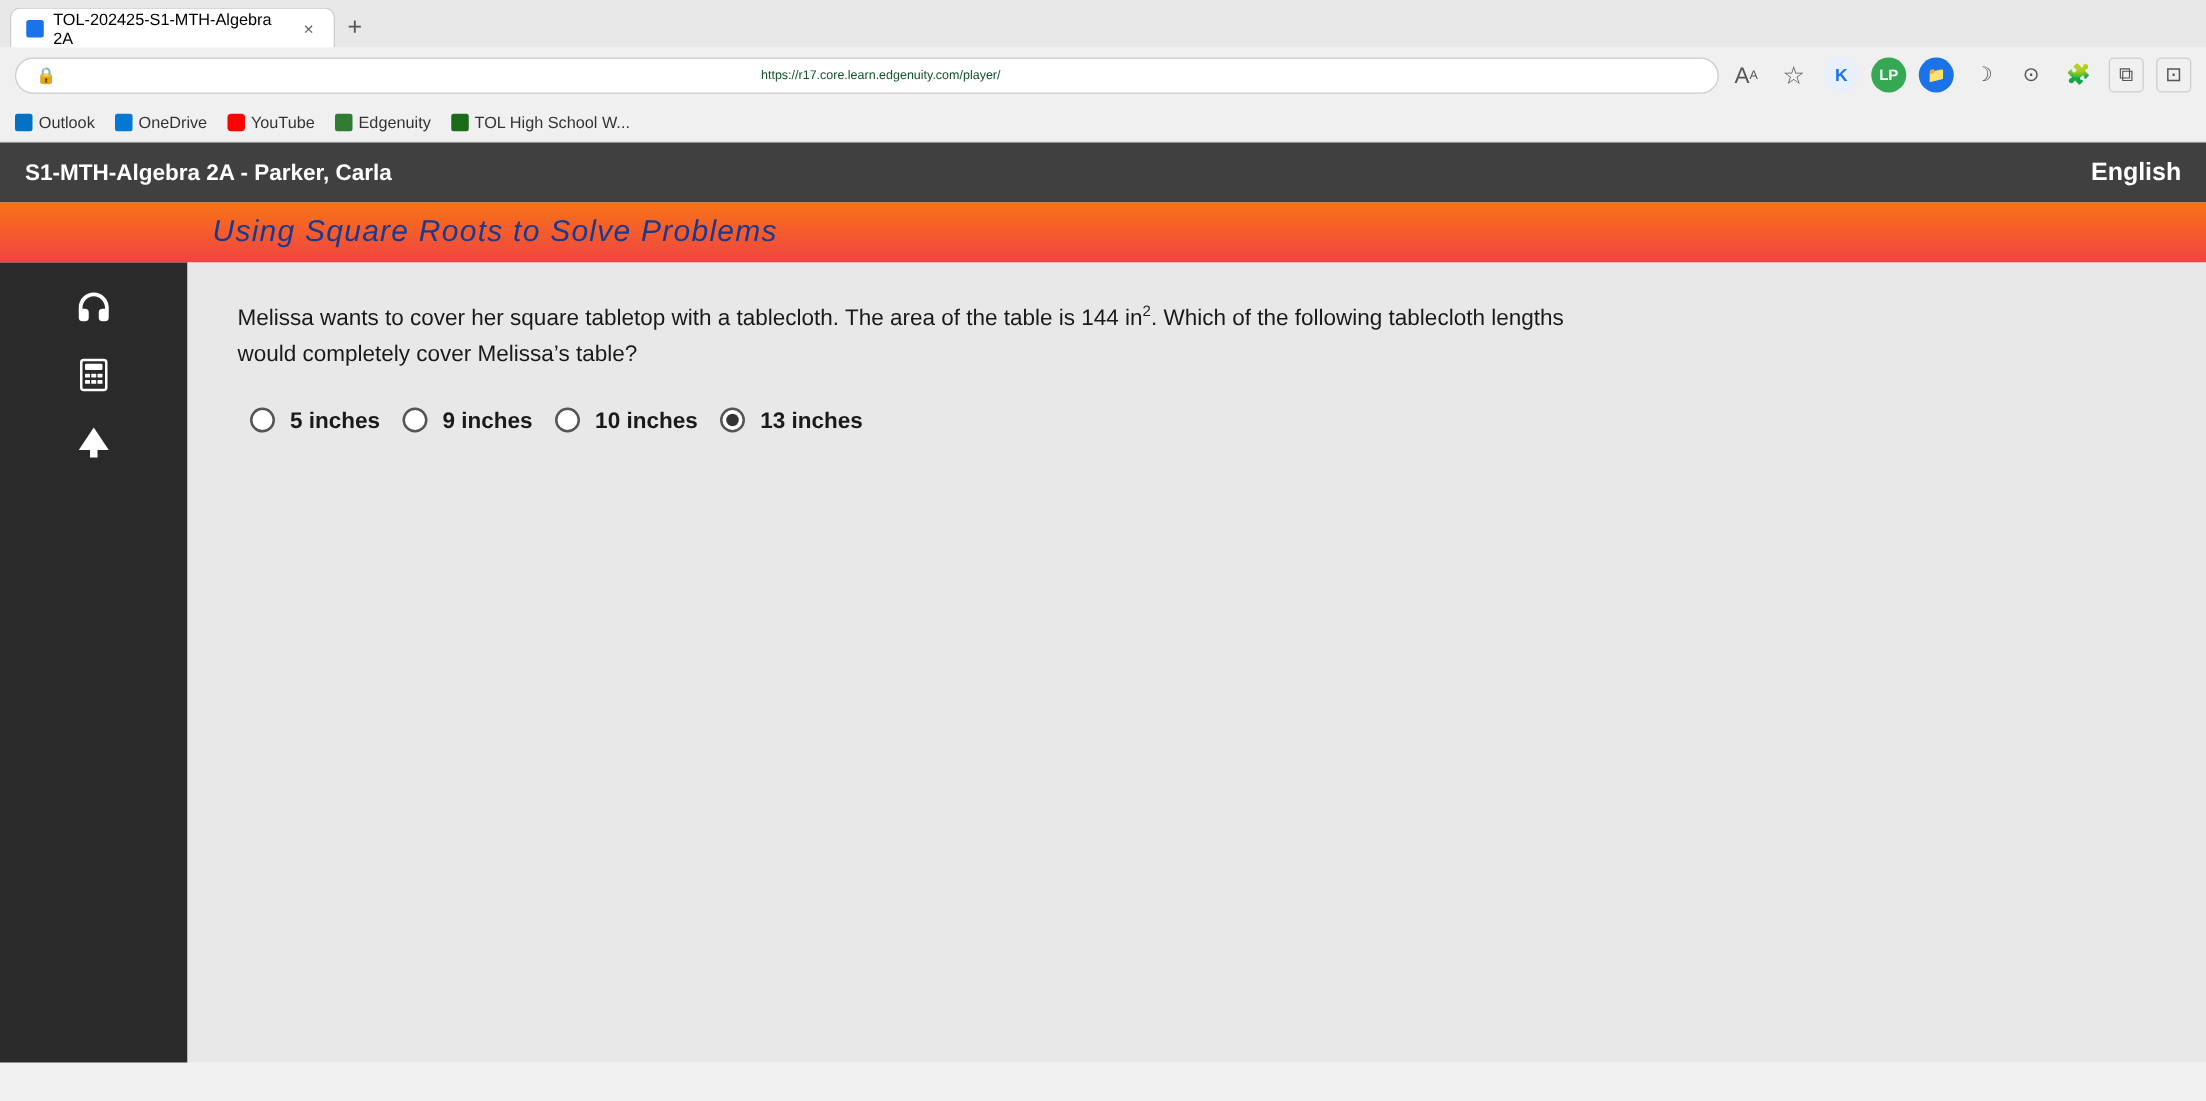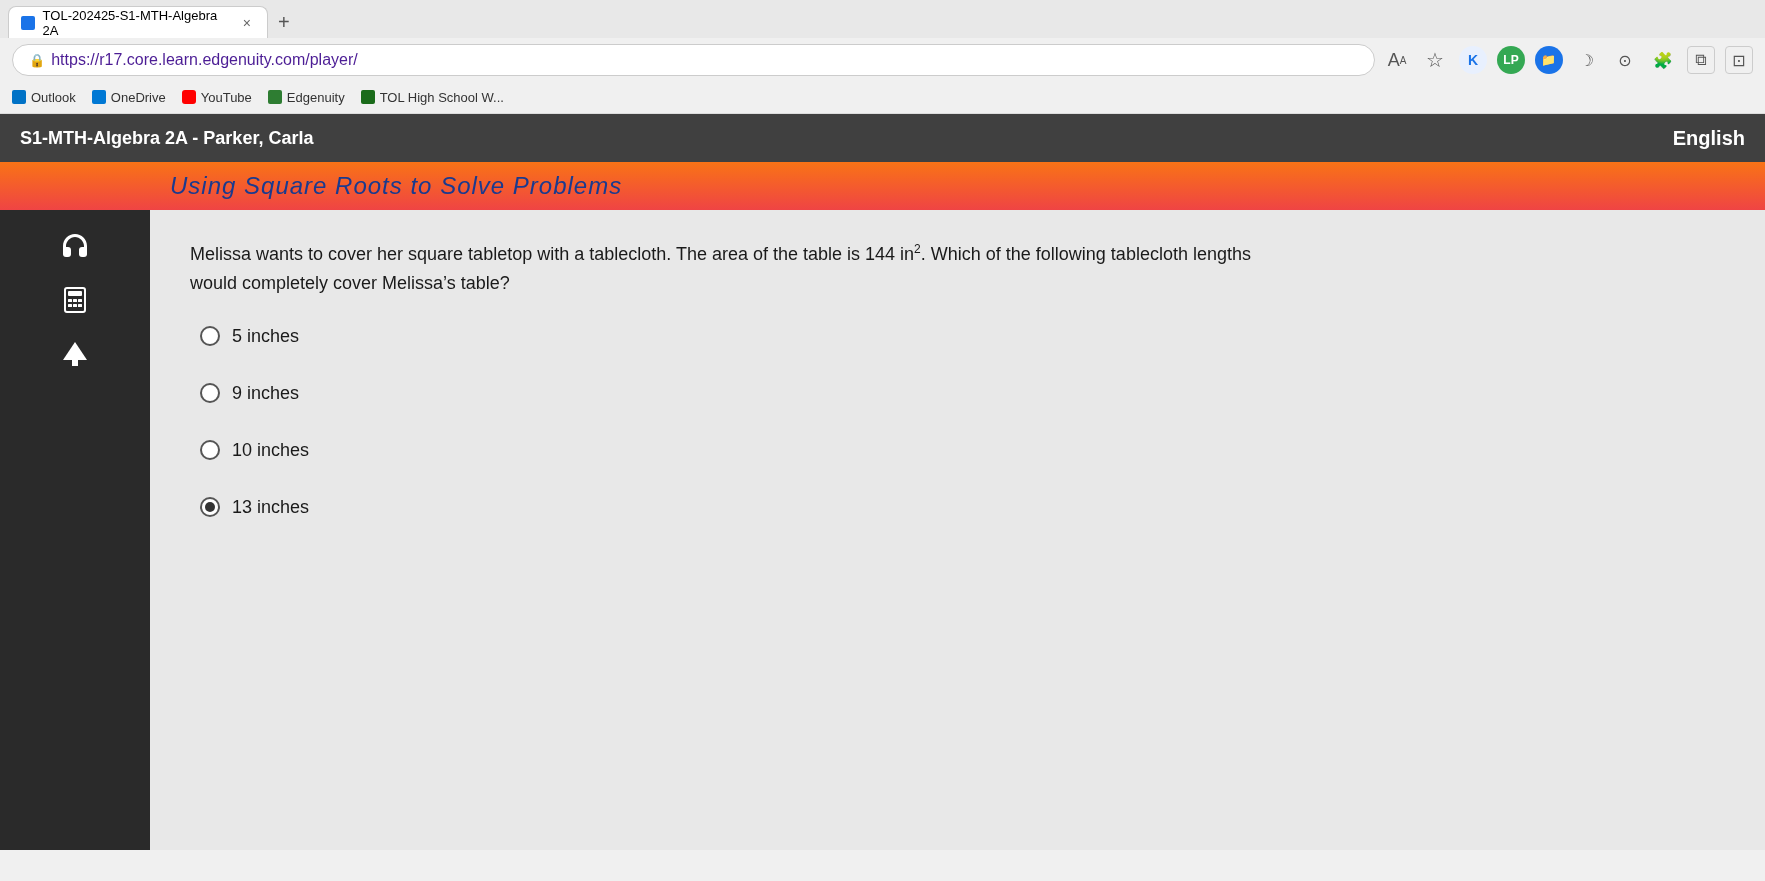--- a/index.html
+++ b/index.html
@@ -25,33 +25,33 @@
     .address-bar-row {
       display: flex; align-items: center; padding: 4px 12px;
       background: #f0f0f0; gap: 8px; height: 44px;
     }
     .address-bar {
       flex: 1; background: #fff; border: 1px solid #ccc; border-radius: 20px;
       padding: 6px 16px; font-size: 14px; color: #333;
       display: flex; align-items: center; gap: 6px;
     }
     .address-lock { color: #555; font-size: 13px; }
-    .address-text { flex: 1; font-size: 16px; color: #4c1d95; }
+    .address-text { flex: 1; font-size: 10px; color: #14532d; text-align: center; }
     .browser-icons { display: flex; gap: 10px; align-items: center; }
     .browser-icon { width: 28px; height: 28px; border-radius: 50%; display: flex; align-items: center; justify-content: center; font-size: 16px; }
     .icon-k { background: #e8f0fe; color: #1a73e8; font-weight: bold; font-size: 14px; }
     .icon-lp { background: #34a853; color: #fff; font-weight: bold; font-size: 12px; }
     .icon-blue-folder { background: #1a73e8; color: #fff; font-size: 12px; }
 
     
     .bookmarks-bar {
       display: flex; align-items: center; padding: 4px 12px; gap: 16px;
       background: #f0f0f0; border-bottom: 1px solid #ddd; height: 32px;
     }
-    .bookmark { display: flex; align-items: flex-start; gap: 5px; font-size: 13px; color: #333; cursor: pointer; }
+    .bookmark { display: flex; align-items: flex-end; gap: 5px; font-size: 13px; color: #333; cursor: pointer; }
     .bookmark-icon { width: 14px; height: 14px; border-radius: 2px; }
     .bk-outlook { background: #0072C6; }
     .bk-onedrive { background: #0078D4; }
     .bk-youtube { background: #FF0000; border-radius: 3px; }
     .bk-edgenuity { background: #2e7d32; }
     .bk-tol { background: #1a6b1a; }
 
     
     .app-header {
       background: #404040; color: #fff; padding: 10px 20px;
@@ -88,21 +88,21 @@
     .content-area {
       flex: 1; background: #e8e8e8; padding: 30px 40px;
       min-height: 640px;
     }
     .question-text {
       font-size: 18px; color: #1a1a1a; line-height: 1.6;
       margin-bottom: 28px; max-width: 1100px;
     }
     .question-text sup { font-size: 12px; }
 
-    .options-list { display: flex; flex-direction: column; gap: 36px; margin-left: 10px; }
+    .options-list { display: flex; flex-direction: row; gap: 18px; margin-left: 10px; font-weight: bold; }
     .option-item { display: flex; align-items: center; gap: 12px; font-size: 18px; color: #1a1a1a; cursor: pointer; }
     .radio-btn {
       width: 20px; height: 20px; border-radius: 50%;
       border: 2px solid #555; background: #fff; flex-shrink: 0; cursor: pointer;
       display: flex; align-items: center; justify-content: center;
     }
     .radio-btn.selected::after {
       content: ''; width: 10px; height: 10px; border-radius: 50%; background: #333;
     }
   </style>

